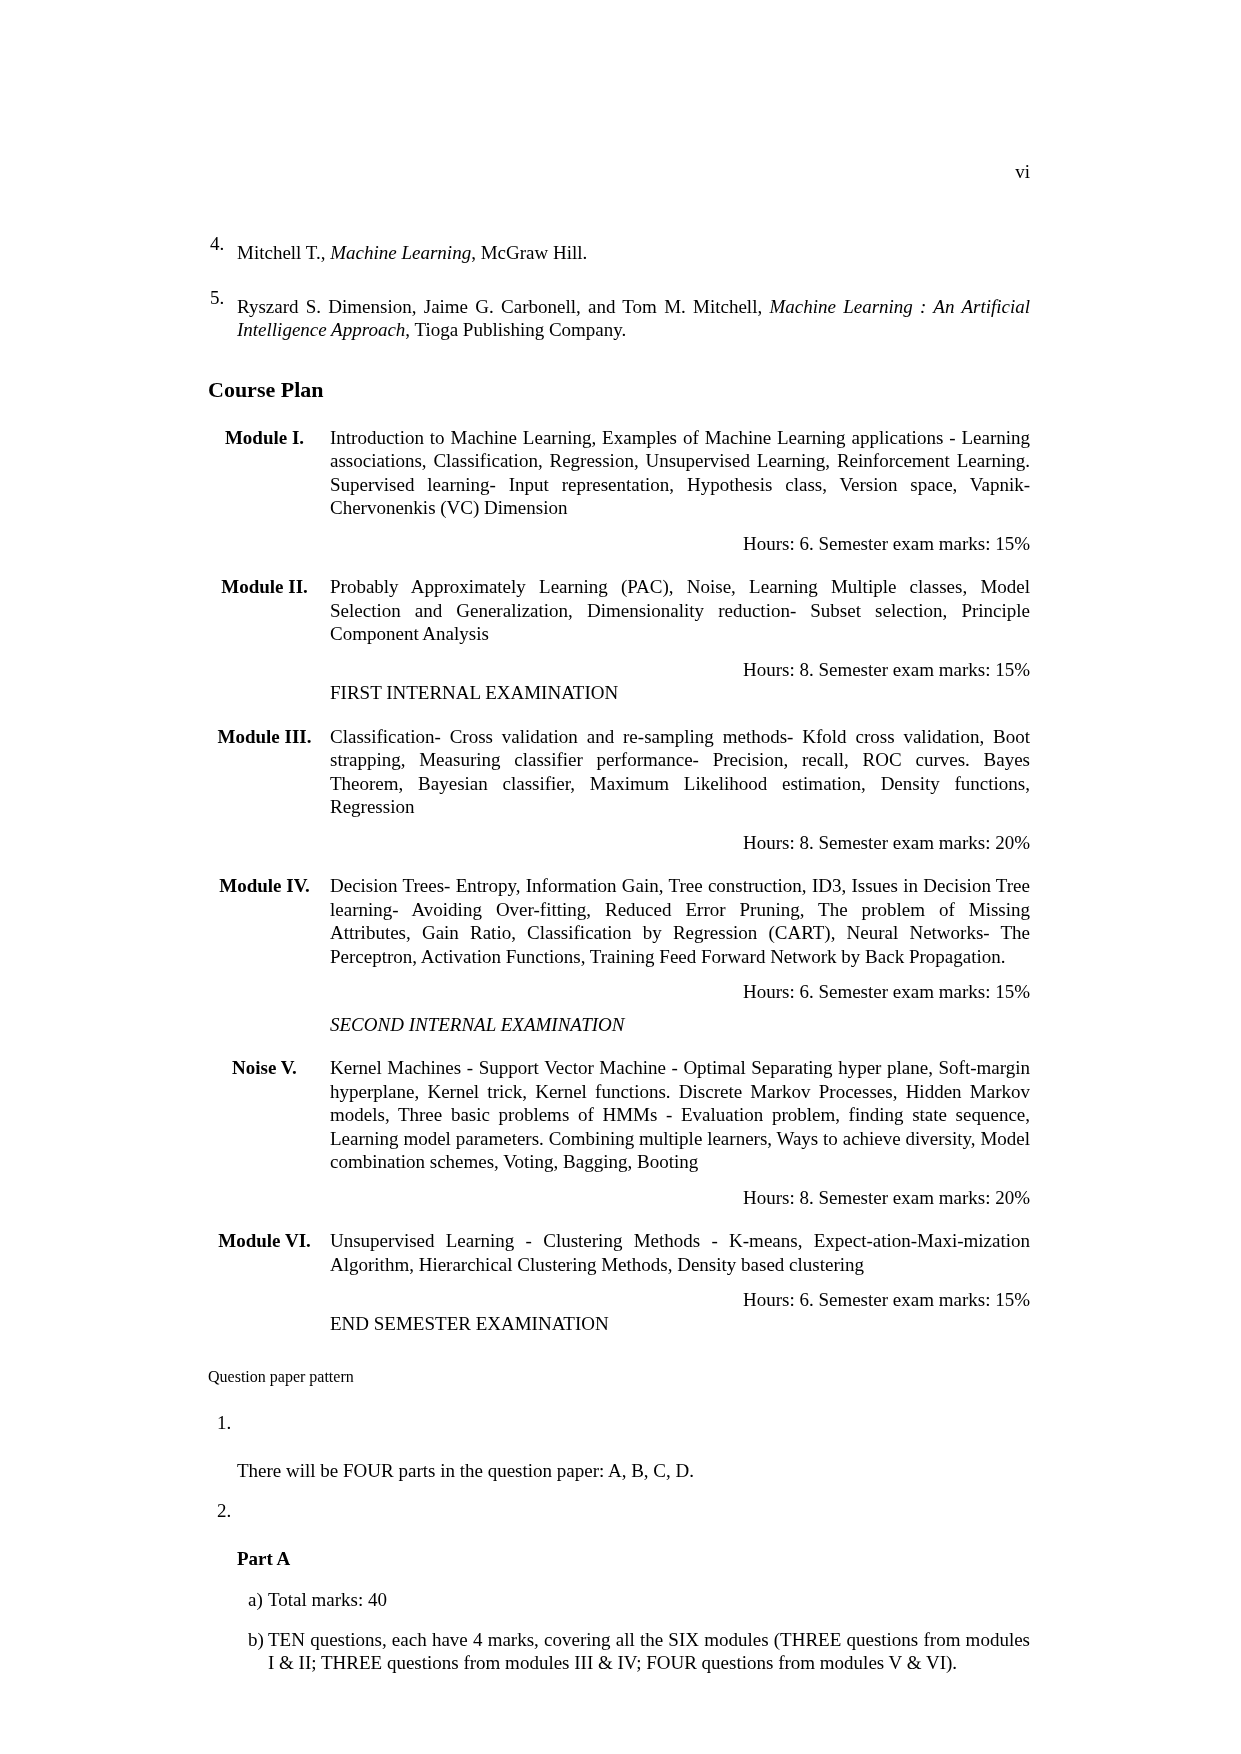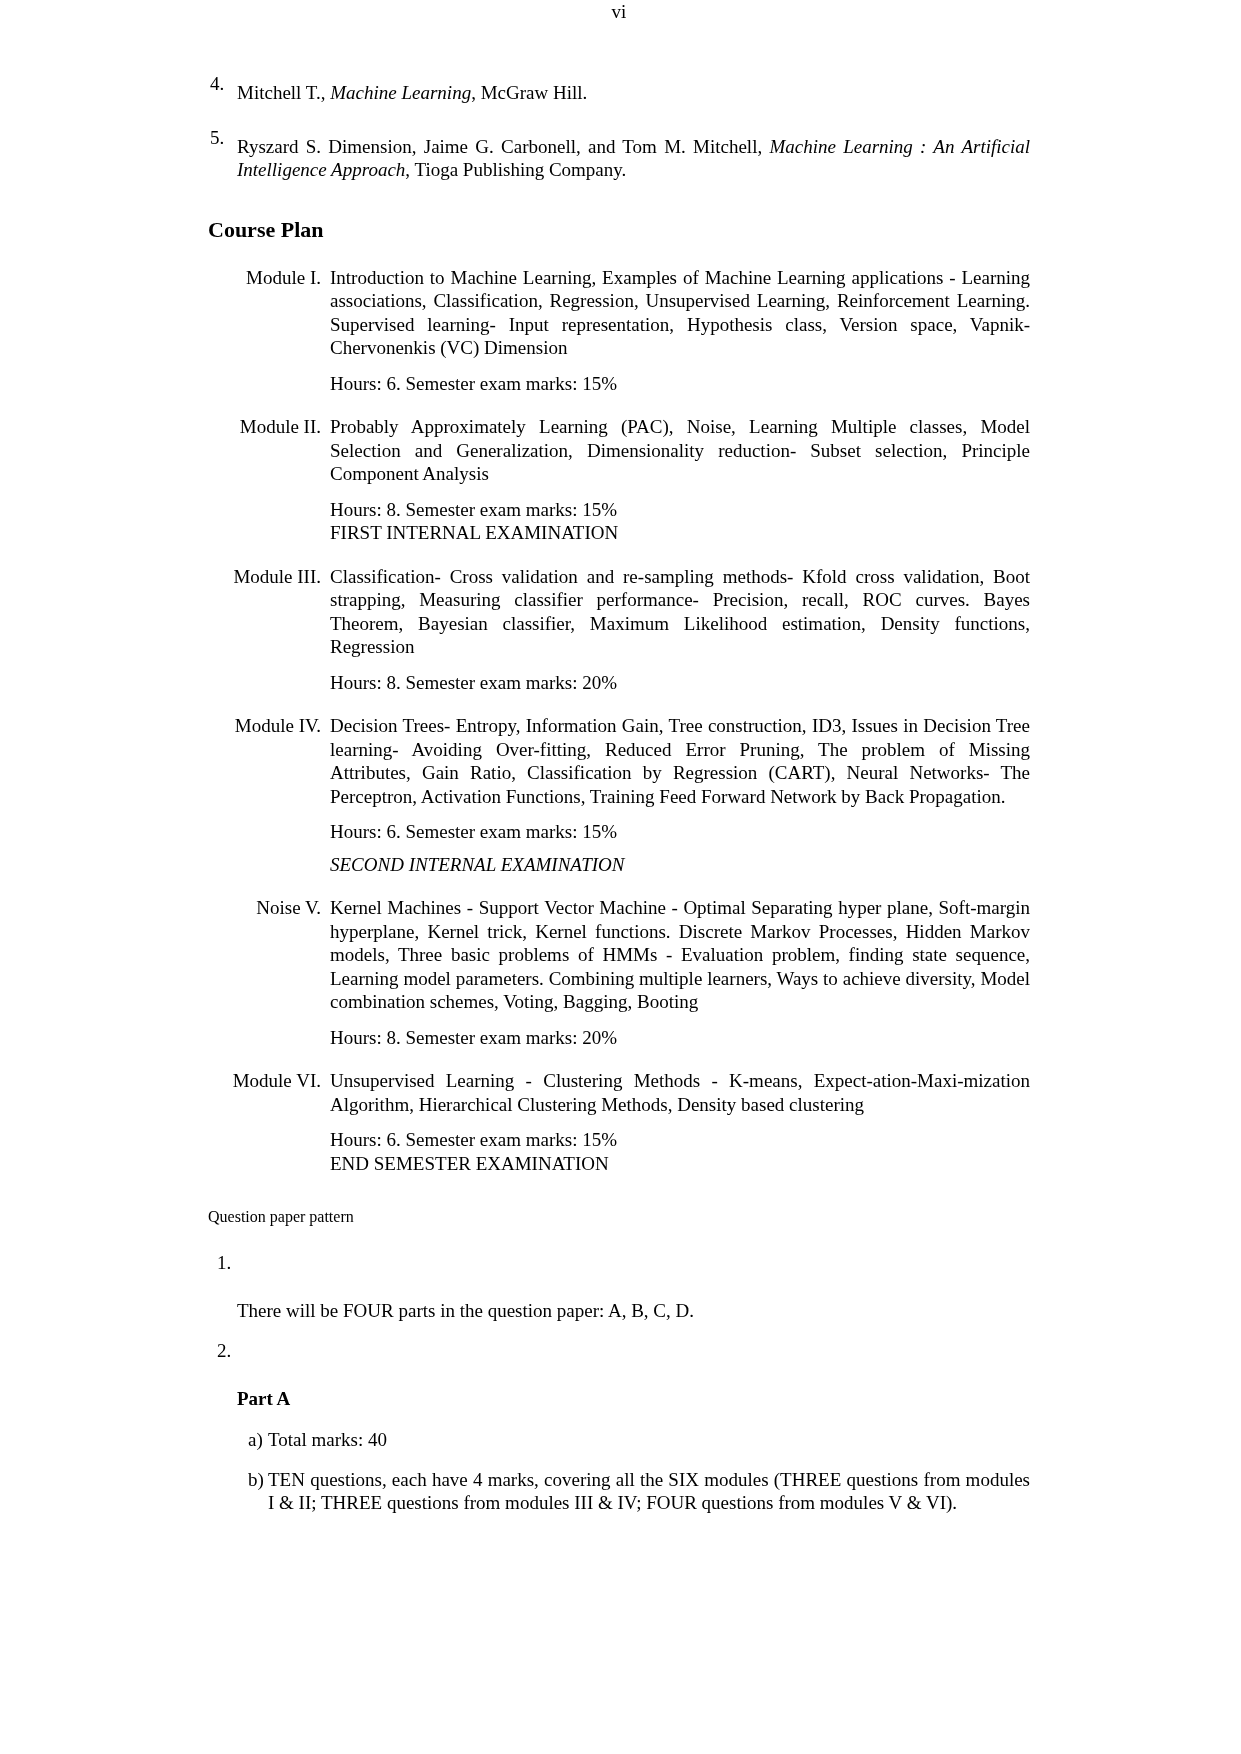--- a/index.html
+++ b/index.html
@@ -8,45 +8,46 @@
     width:1241px; height:1754px;
     background:#ffffff;
     color:#000000;
     font-family:"Liberation Serif","DejaVu Serif",serif;
     font-size:19px;
     box-sizing:border-box;
     padding:0 211px 0 208px;
     overflow:hidden;
   }
   .pagenum {
-    text-align:center;
+    padding-top:160px;
+    text-align:right;
     line-height:23px;
   }
   .refs { margin-top:49px; }
   .ref-item { display:flex; margin-bottom:21px; }
   .ref-num { flex:none; width:29px; padding-left:2px; box-sizing:border-box; line-height:23.5px; }
   .ref-text { flex:1; text-align:justify; line-height:23.5px;margin-top:9px; }
   .italic { font-style:italic; }
   .section-heading {
     margin-top:34px;
     font-weight:bold;
     font-size:22px;
     line-height:28px;
   }
   .modules { margin-top:22px; }
   .module { display:flex; margin-bottom:20px; }
   .module-label {
     flex:none; width:122px;
     box-sizing:border-box; padding-right:9px;
-    text-align:right; font-weight:normal;
+    text-align:center; font-weight:bold;
     line-height:23.5px;
   }
   .module-body { flex:1; }
   .module-desc { text-align:justify; line-height:23.5px; }
-  .module-hours { margin-top:12px; line-height:23.5px; }
+  .module-hours { margin-top:12px; line-height:23.5px;text-align:right; }
   .module-exam { line-height:23.5px; }
   .module-exam.spaced { margin-top:9px;font-style:italic; }
   .subsection-heading {
     margin-top:30px;
     font-weight:normal;
     font-size:16px;
     line-height:24px;
   }
   .qlist { margin-top:22px; }
   .qitem { display:flex; margin-bottom:16px; }

